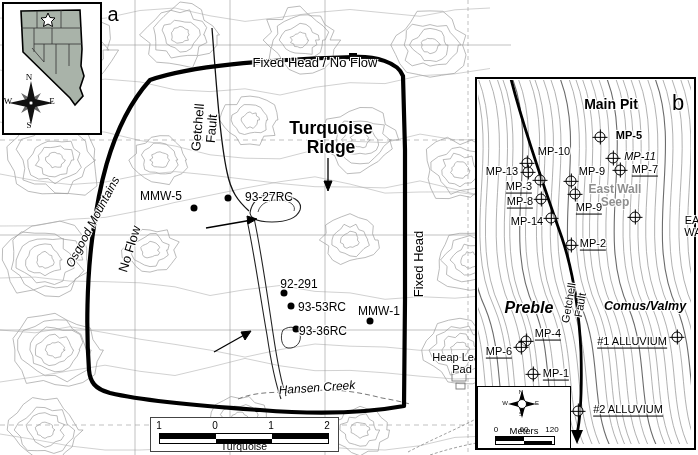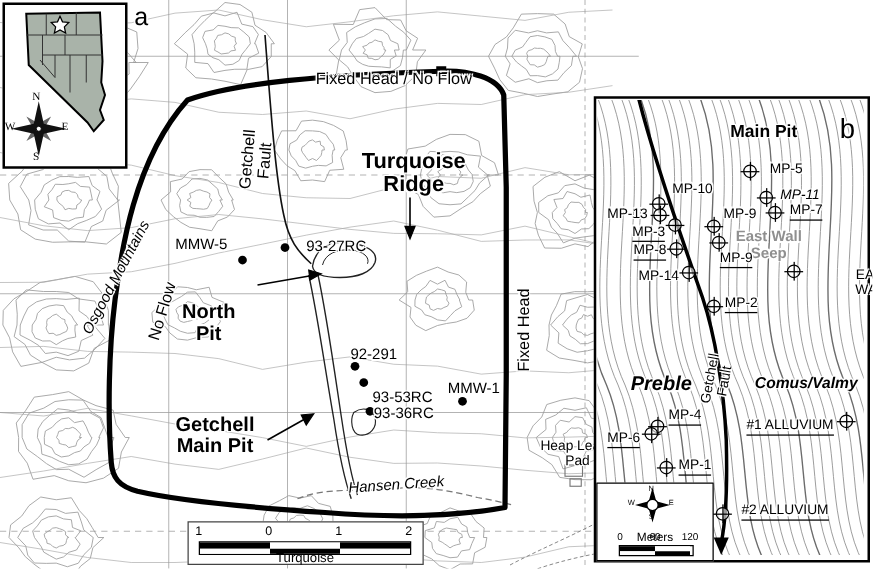--- a/index.html
+++ b/index.html
@@ -182,22 +182,20 @@
         <polygon points="328,191 324,181 332,181"></polygon>
     </g>
   </svg>
 
   <div class="lbl halo" style="left:113px;top:15px;font-size:20px;">a</div>
   <div class="lbl halo" style="left:315px;top:63px;font-size:13px;">Fixed Head / No Flow</div>
   <div class="lbl halo wrap" style="left:205px;top:128px;width:60px;font-size:13px;transform:translate(-50%,-50%) rotate(-85deg);">Getchell Fault</div>
   <div class="lbl halo bold wrap" style="left:331px;top:138px;width:104px;font-size:17.5px;">Turquoise Ridge</div>
   <div class="lbl halo it" style="left:93px;top:222px;font-size:12px;transform:translate(-50%,-50%) rotate(-62deg);">Osgood Mountains</div>
   <div class="lbl halo" style="left:130px;top:249px;font-size:13px;transform:translate(-50%,-50%) rotate(-73deg);">No Flow</div>
-  <div class="lbl halo bold wrap" style="left:167px;top:259px;width:58px;font-size:16px;">North Pit</div>
-  <div class="lbl halo bold wrap" style="left:172px;top:349px;width:92px;font-size:16px;">Getchell Main Pit</div>
   <div class="lbl halo" style="left:419px;top:264px;font-size:13px;transform:translate(-50%,-50%) rotate(-90deg);">Fixed Head</div>
   <div class="lbl halo it" style="left:317px;top:388px;font-size:12px;transform:translate(-50%,-50%) rotate(-4deg);">Hansen Creek</div>
   <div class="lbl halo wrap" style="left:462px;top:364px;width:60px;font-size:11px;">Heap Leach Pad</div>
 
   <div id="scaleA">
     <span class="tickA" style="left:8px;">1</span>
     <span class="tickA" style="left:64px;">0</span>
     <span class="tickA" style="left:120px;">1</span>
     <span class="tickA" style="left:176px;">2</span>
     <div id="barA">
@@ -320,27 +318,27 @@
   <span class="cmpB" style="left:537px;top:403px;">E</span>
   <span class="cmpB" style="left:521px;top:414px;">S</span>
   <span class="cmpB" style="left:505px;top:403px;">W</span>
 <div class="dotA" style="left: 194px; top: 208px;"></div>
     <div class="lbl sm halo" style="left: 161px; top: 196px;">MMW-5</div>
     <div class="dotA" style="left: 228px; top: 198px;"></div>
     <div class="lbl sm halo" style="left: 269px; top: 197px;">93-27RC</div>
     <div class="dotA" style="left: 284px; top: 293px;"></div>
     <div class="lbl sm halo" style="left: 299px; top: 284px;">92-291</div>
     <div class="dotA" style="left: 291px; top: 306px;"></div>
-    <div class="lbl sm halo" style="left: 322px; top: 307px; margin-top: 11px;">93-53RC</div>
+    <div class="lbl sm halo" style="left: 322px; top: 307px;">93-53RC</div>
     <div class="dotA" style="left: 370px; top: 321px;"></div>
     <div class="lbl sm halo" style="left: 379px; top: 311px;">MMW-1</div>
     <div class="dotA" style="left: 296px; top: 329px;"></div>
     <div class="lbl sm halo" style="left: 323px; top: 331px;">93-36RC</div>
     <div class="symb" style="left: 600px; top: 137px;"></div>
-    <div class="lbl bsm halo" style="left: 629px; top: 136px;">MP-5</div>
+    <div class="lbl bsm halo" style="left: 629px; top: 136px; font-weight: bold;">MP-5</div>
     <div class="symb" style="left: 527px; top: 163px;"></div>
     <div class="lbl bsm halo" style="left: 554px; top: 152px;">MP-10</div>
     <div class="symb" style="left: 613px; top: 158px;"></div>
     <div class="lbl bsm halo" style="left: 640px; top: 157px; font-style: italic;">MP-11</div>
     <div class="symb" style="left: 528px; top: 172px;"></div>
     <div class="lbl bsm halo" style="left: 502px; top: 172px;">MP-13</div>
     <div class="symb" style="left: 571px; top: 181px;"></div>
     <div class="lbl bsm halo" style="left: 592px; top: 172px;">MP-9</div>
     <div class="symb" style="left: 620px; top: 170px;"></div>
     <div class="lbl bsm halo ul" style="left: 645px; top: 170px;">MP-7</div>

